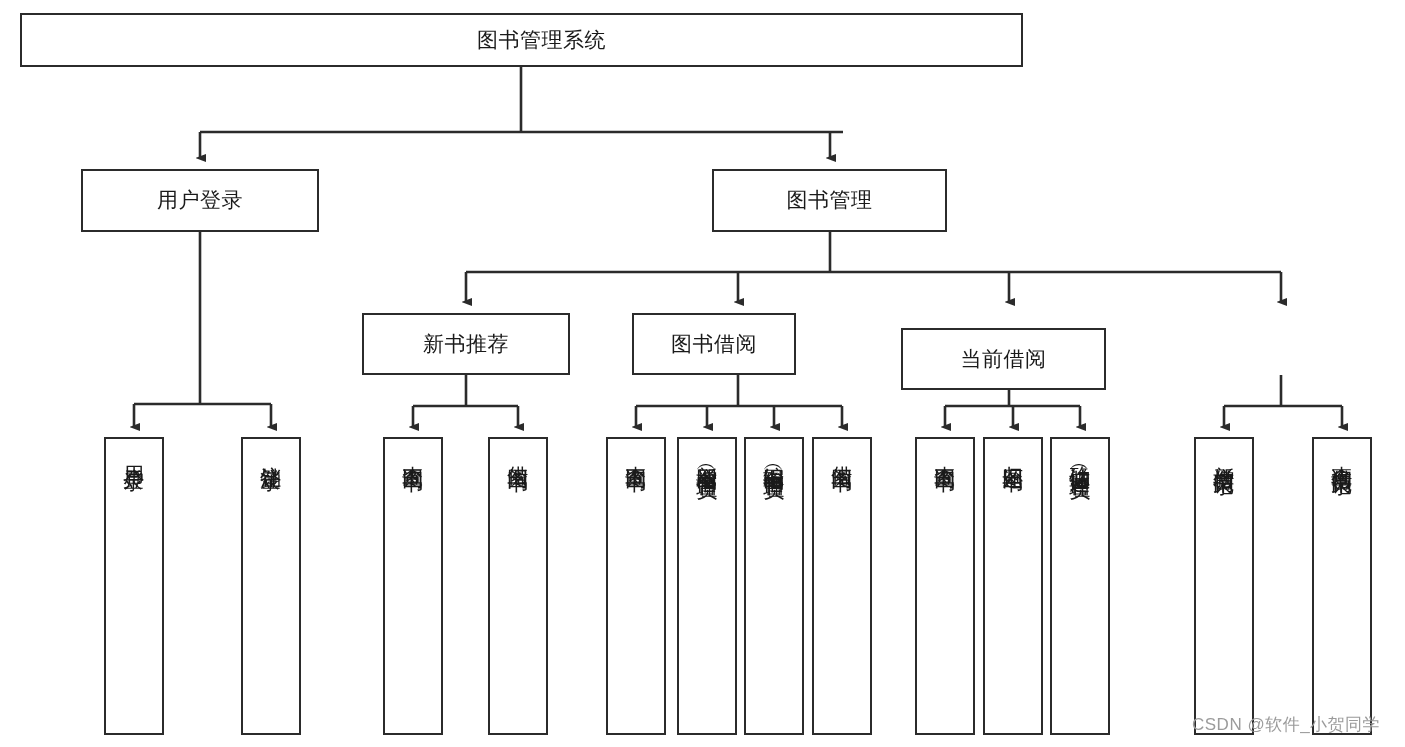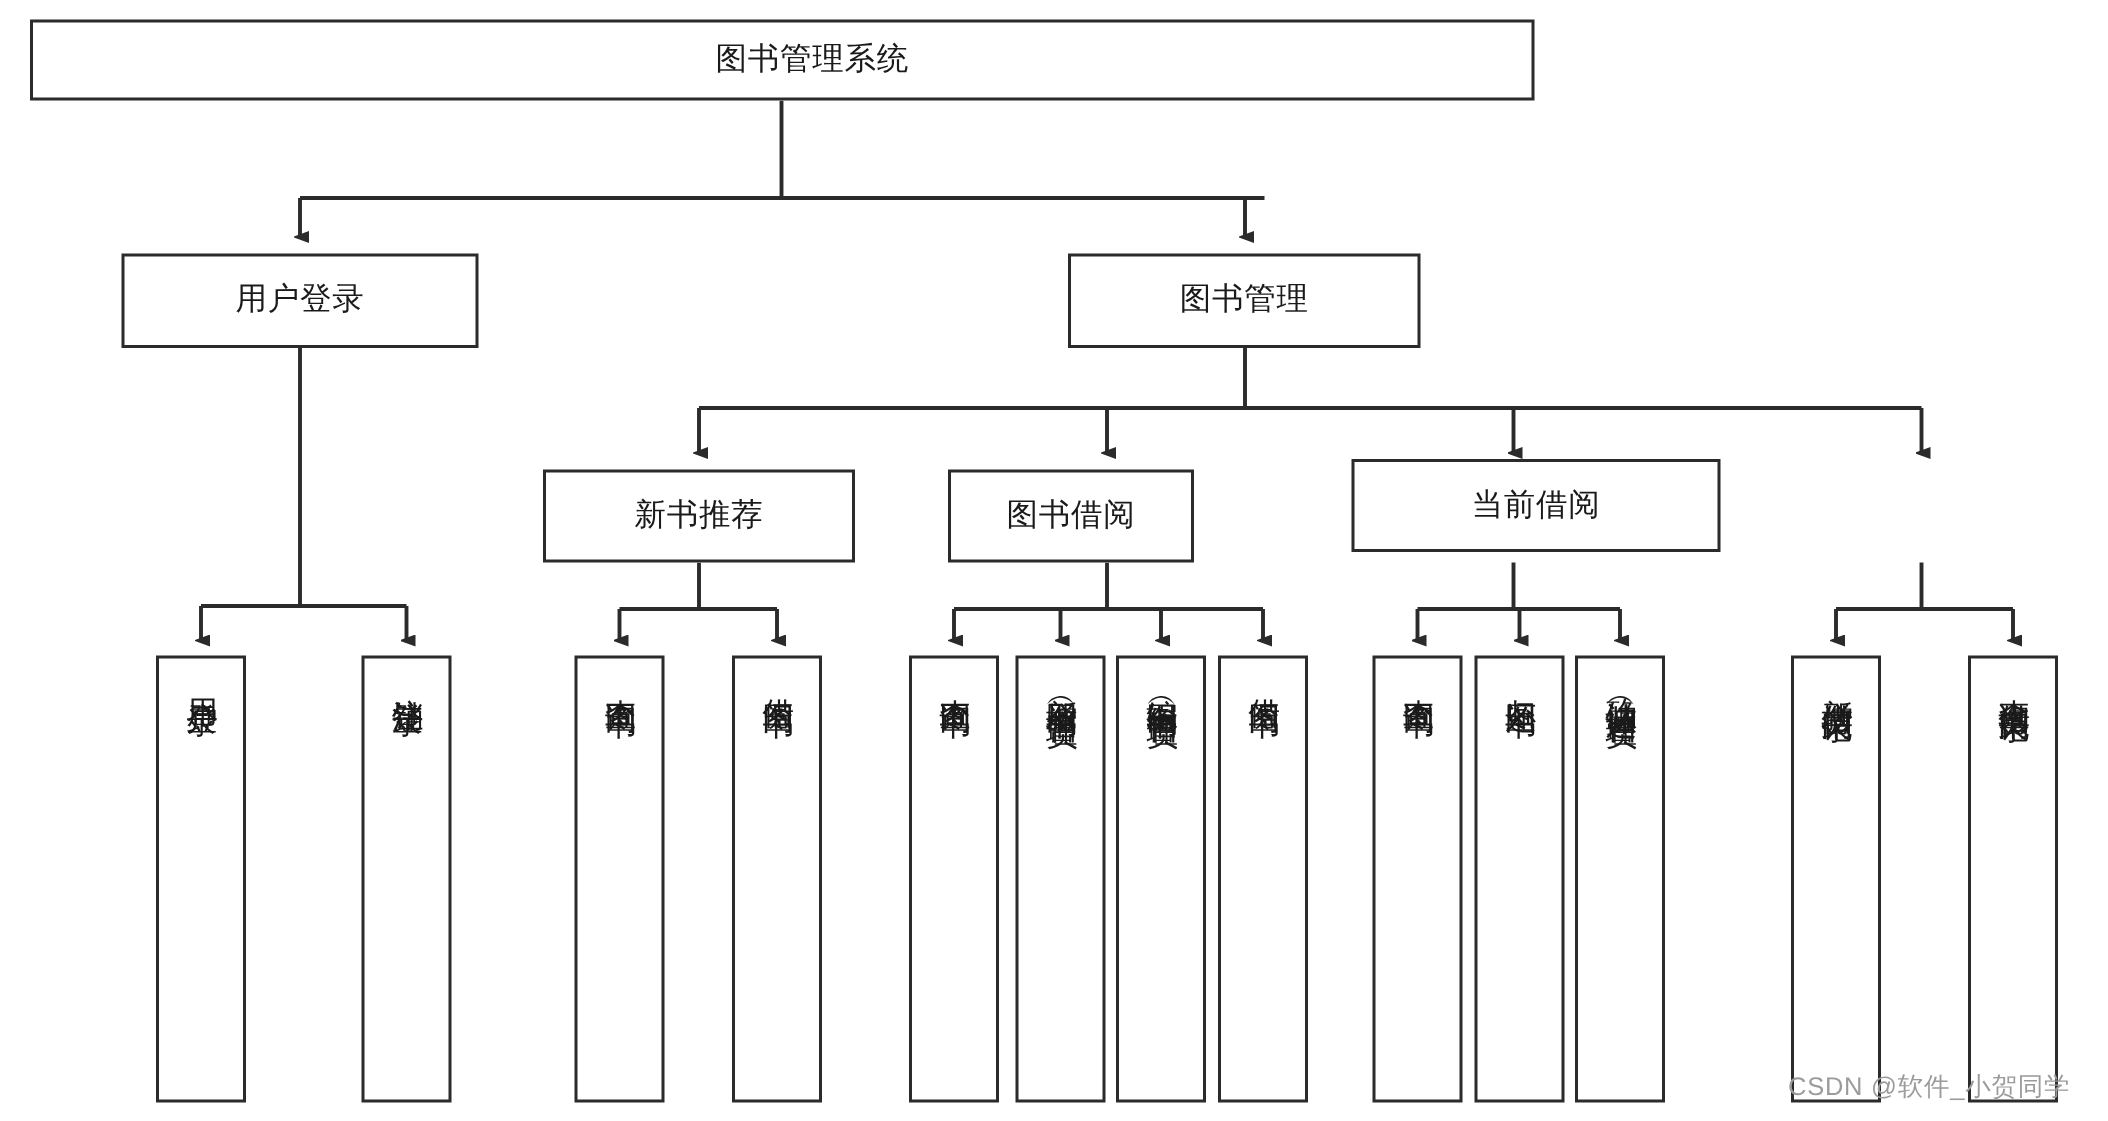--- a/index.html
+++ b/index.html
@@ -137,21 +137,21 @@
   <div class="node horiz" style="left:712px; top:169px; width:235px; height:63px;align-items:center;">
     <span class="node-label">图书管理</span>
   </div>
 
   <div class="node horiz" style="left:362px; top:313px; width:208px; height:62px;">
     <span class="node-label">新书推荐</span>
   </div>
   <div class="node horiz" style="left:632px; top:313px; width:164px; height:62px;">
     <span class="node-label">图书借阅</span>
   </div>
-  <div class="node horiz" style="left:901px; top:306px; width:246px; height:62px;">
+  <div class="node horiz" style="left:901px; top:328px; width:205px; height:62px;">
     <span class="node-label">当前借阅</span>
   </div>
 
   <div class="node leaf" style="left:104px; top:437px; width:60px; height:298px;">
     <span class="node-label">用户登录</span>
   </div>
   <div class="node leaf" style="left:241px; top:437px; width:60px; height:298px;">
     <span class="node-label">注销登录</span>
   </div>
 

